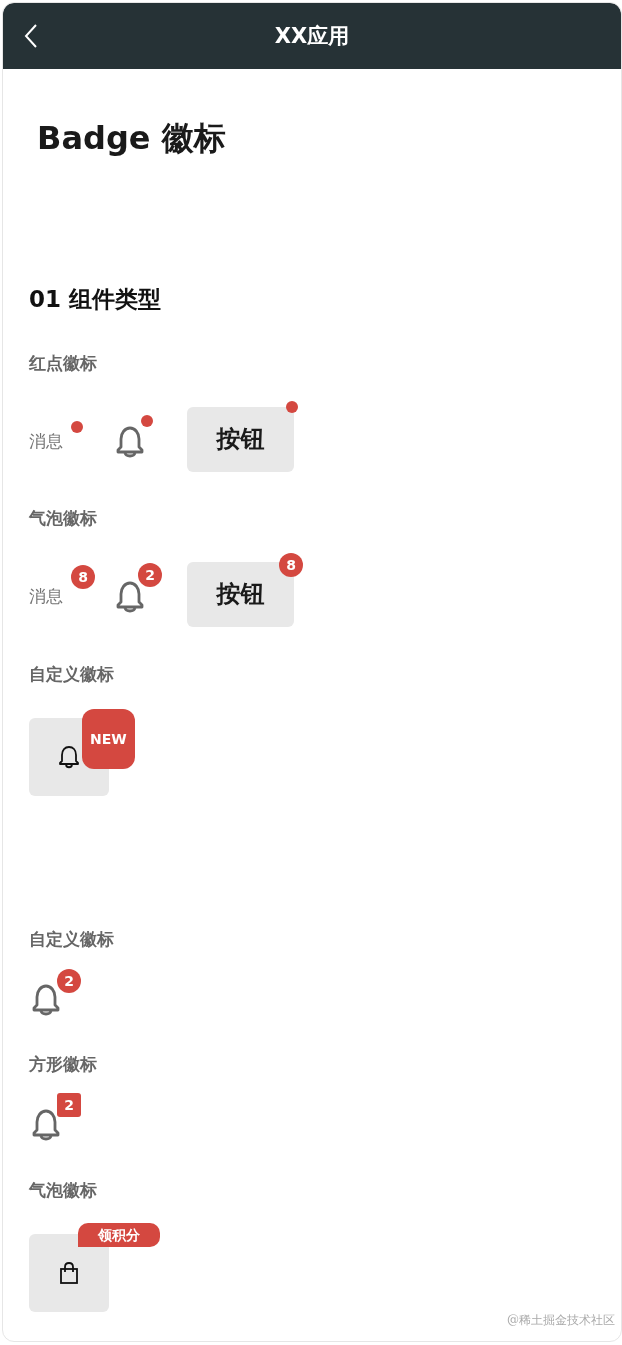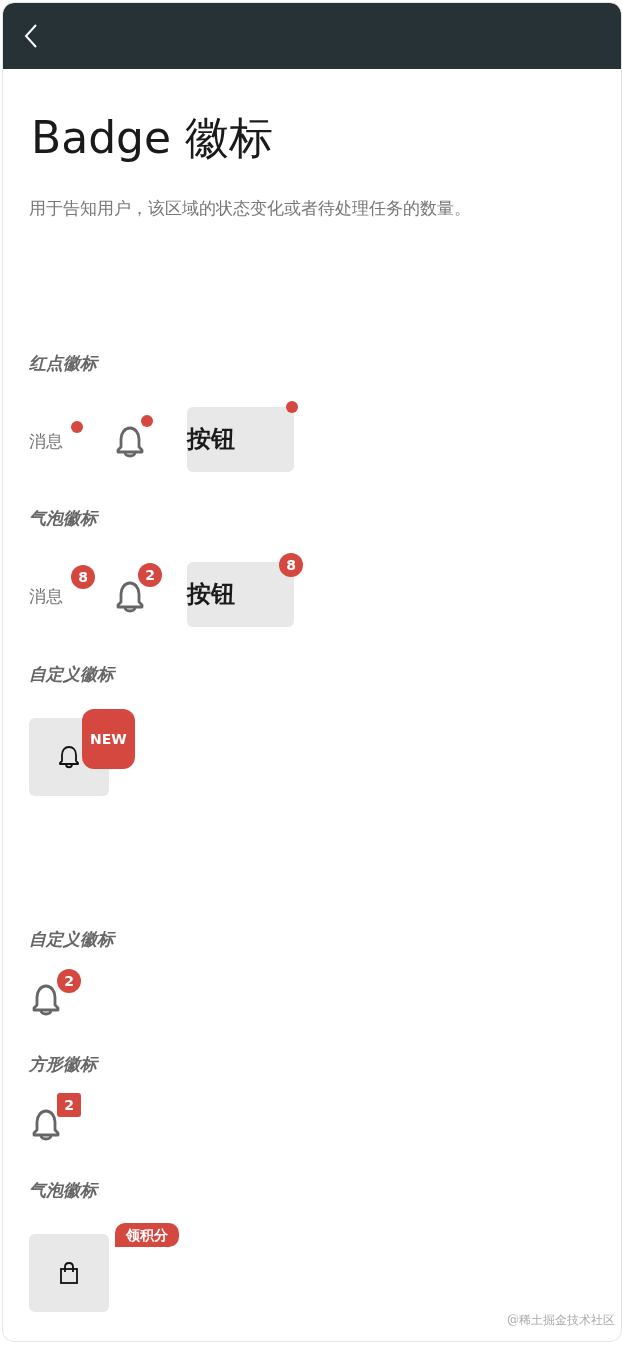--- a/index.html
+++ b/index.html
@@ -6,56 +6,57 @@
   body { width: 622px; height: 1345px; position: relative; overflow: hidden;
          font-family: "DejaVu Sans", "Liberation Sans", sans-serif; }
   .frame { position: absolute; left: 2px; top: 2px; width: 620px; height: 1340px;
            border: 1px solid #e6e6e6; border-radius: 12px; overflow: hidden; background: #fff; box-sizing: border-box; }
   .navbar { position: absolute; left: 0; top: 0; width: 100%; height: 66px; background: #263236;
             border-radius: 11px 11px 0 0; }
   .back { position: absolute; left: 16px; top: 20px; width: 26px; height: 26px; cursor: pointer; }
   .nav-title { position: absolute; left: 0; right: 0; top: 20px; text-align: center; color: #fff;
                font-size: 21px; font-weight: bold; line-height: 26px; }
   .abs { position: absolute; }
-  .page-title { left: 28px; top: 110px; font-size: 44px; font-weight: normal; color: #1a1a1a; line-height: 50px; }
+  .page-title { left: 34px; top: 110px; font-size: 32px; font-weight: bold; color: #1a1a1a; line-height: 50px; }
   .desc { left: 26px; top: 193px; font-size: 17px; color: #777; line-height: 24px; white-space: nowrap; }
   .section-title { font-size: 23px; font-weight: bold; color: #111; line-height: 30px; left: 26px; }
-  .sub-title { font-size: 17px; font-weight: bold; color: #666; line-height: 24px; left: 26px; font-style: italic; }
+  .sub-title { font-size: 17px; font-weight: bold; color: #666; line-height: 24px; left: 26px; }
   .msg-text { font-size: 17px; color: #737373; line-height: 24px; }
   .dot { width: 12px; height: 12px; border-radius: 50%; background: #d44840; }
   .num { height: 24px; min-width: 24px; border-radius: 12px; background: #d44840; color: #fff;
          font-size: 14px; font-weight: bold; text-align: center; line-height: 24px; box-sizing: border-box; padding: 0 5px; }
   .sq { height: 24px; min-width: 24px; border-radius: 3px; background: #d44840; color: #fff;
         font-size: 14px; font-weight: bold; text-align: center; line-height: 24px; }
   .btn { width: 107px; height: 65px; background: #e8e8e8; border-radius: 6px; font-size: 24px; font-weight: bold;
-         color: #1a1a1a; text-align: left; line-height: 65px; cursor: pointer; }
+         color: #1a1a1a; text-align: center; line-height: 65px; cursor: pointer; }
   .tile { width: 80px; height: 78px; background: #e8e8e8; border-radius: 6px; cursor: pointer; }
   .new-badge { height: 24px; padding: 18px 8px; border-radius: 12px; background: #d44840; color: #fff;
                font-size: 14px; font-weight: bold; line-height: 24px; }
-  .bubble { height: 24px; padding: 0 11px; border-radius: 10px 10px 10px 0; background: #d44840; color: #fff;
-            font-size: 14px; font-weight: bold; line-height: 24px; margin-left: 37px; }
+  .bubble { height: 24px; padding: 0 20px; border-radius: 10px 10px 10px 0; background: #d44840; color: #fff;
+            font-size: 14px; font-weight: bold; line-height: 24px; }
   .watermark { right: 6px; bottom: 12px; font-size: 12px; color: #aaa; font-family: "DejaVu Serif", serif; }
   svg { display: block; }
 </style>
 </head>
 <body>
 
 <div class="frame">
 
   <div class="navbar">
     <div class="back">
       <svg width="26" height="26" viewBox="0 0 26 26">
         <path d="M17 2 L7 13 L17 24" fill="none" stroke="#fff" stroke-width="2"></path>
       </svg>
     </div>
+    <div class="nav-title">XX应用</div>
   </div>
 
   <div class="abs page-title">Badge 徽标</div>
-  <div class="abs desc">用于告知用户，该区域的状态变化或者待处理任务的数量。</div>
 
+  <div class="abs section-title" style="top:281px">01 组件类型</div>
 
   <div class="abs sub-title" style="top:348px">红点徽标</div>
   <div class="abs msg-text" style="left:26px;top:426px">消息</div>
   <div class="abs dot" style="left:68px;top:418px"></div>
   <div class="abs" style="left:110px;top:420px">
     <svg width="34" height="36" viewBox="0 0 34 36">
       <path d="M5 29 L5 27 L8 24 L8 16 C8 10 12 5 17 5 C22 5 26 10 26 16 L26 24 L29 27 L29 29 Z" fill="none" stroke="#666" stroke-width="2.8" stroke-linejoin="round"></path>
       <path d="M12 30 C13 34 21 34 22 30" fill="none" stroke="#666" stroke-width="2.8"></path>
     </svg>
   </div>

